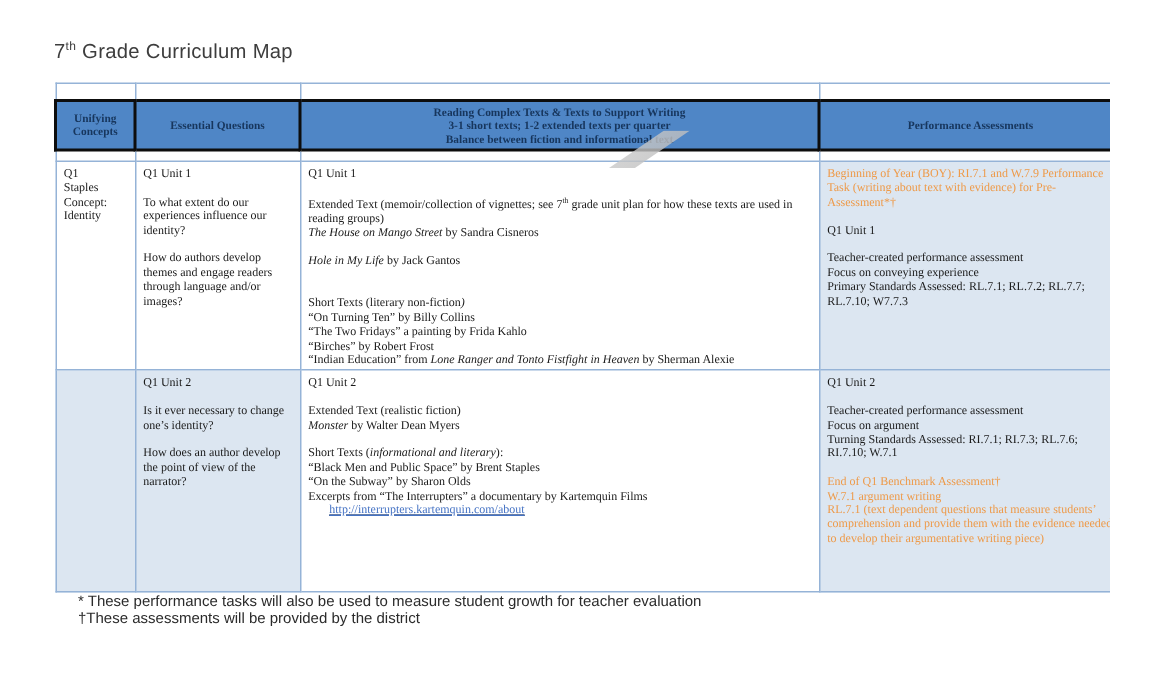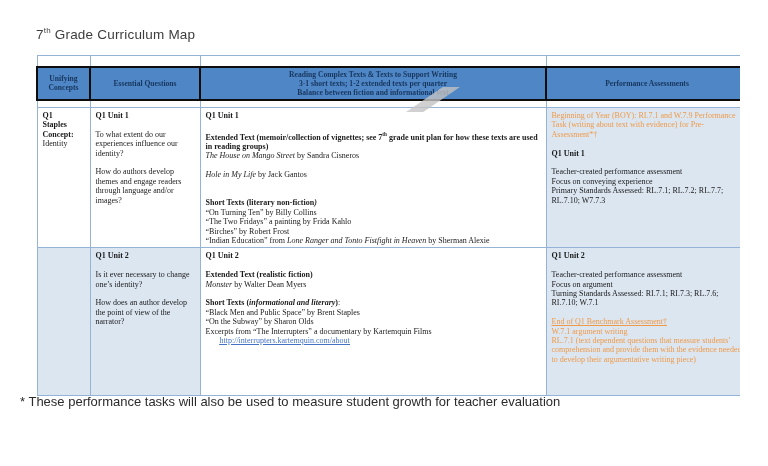--- a/index.html
+++ b/index.html
@@ -31,38 +31,38 @@
   }
   tr.thin-a td { height:11px; background:#fff; }
   tr.thin-b td { height:8px; background:#fff; }
   tr.unit1 td { height:137px; }
   tr.unit2 td { height:148px; }
   td.cell { padding:3px 5px 2px 5px; background:#fff; }
   td.tint { background:var(--body-tint,#dce6f1); }
 
   .p { min-height:9.4px; }
   .p.indent { padding-left:14px;text-decoration:underline; }
-  .b { font-weight:bold;text-align:center; }
+  .b { font-weight:normal;text-align:center; }
   .i { font-style:italic; }
-  .u { text-decoration:underline; }
+  .u { }
   .orange { color:var(--orange,#ee9a49); }
   .link { color:var(--link,#4472c4); text-decoration:underline; cursor:pointer; }
   sup { font-size:0.65em; }
 
   .watermark {
     position:absolute; left:406px; top:87px; width:54px; height:25px;
     background:linear-gradient(135deg,#cfcfcf,#b8b8b8);
     clip-path:polygon(0 100%, 68% 0, 100% 0, 32% 100%);
     opacity:.8; z-index:3; pointer-events:none;
   }
 
   .footnotes {
-    position:absolute; left:20px; top:396px;
+    position:absolute; left:52px; top:396px;
     font-family:"Liberation Sans", sans-serif;
-    font-size:13px; line-height:11px; color:#2b2b2b;
+    font-size:10px; line-height:11px; color:#2b2b2b;
   }
 </style>
 </head>
 <body>
 
 <div class="page">
 
   <div class="doc-title"><span>7</span><sup>th</sup><span> Grade Curriculum Map</span></div>
 
   <div class="watermark"></div>
@@ -166,15 +166,16 @@
             <div class="p"><span class="u orange">End of Q1 Benchmark Assessment†</span></div>
             <div class="p"><span class="orange">W.7.1 argument writing</span></div>
             <div class="p"><span class="orange">RL.7.1 (text dependent questions that measure students’ comprehension and provide them with the evidence needed to develop their argumentative writing piece)</span></div>
           </td>
     </tr>
   </tbody>
     </table>
 
   <div class="footnotes">
     <div>* These performance tasks will also be used to measure student growth for teacher evaluation</div>
+    <div>†These assessments will be provided by the district</div>
   </div>
 
 </div>
 
 </body></html>

